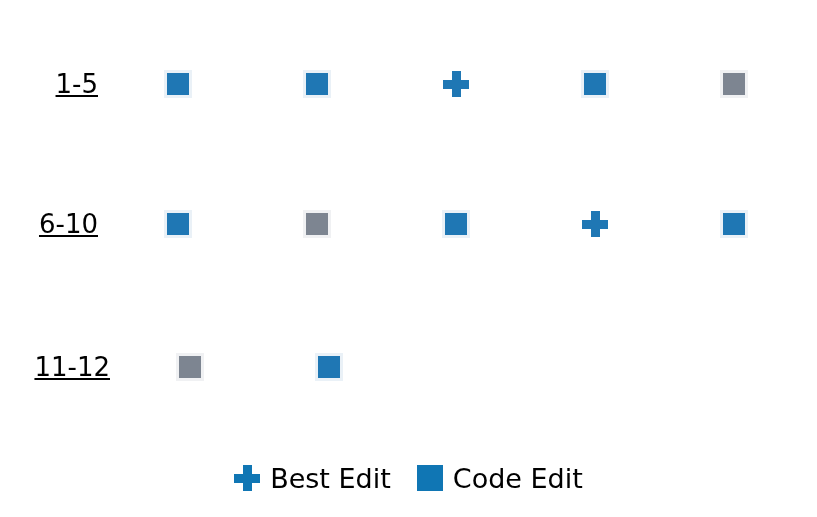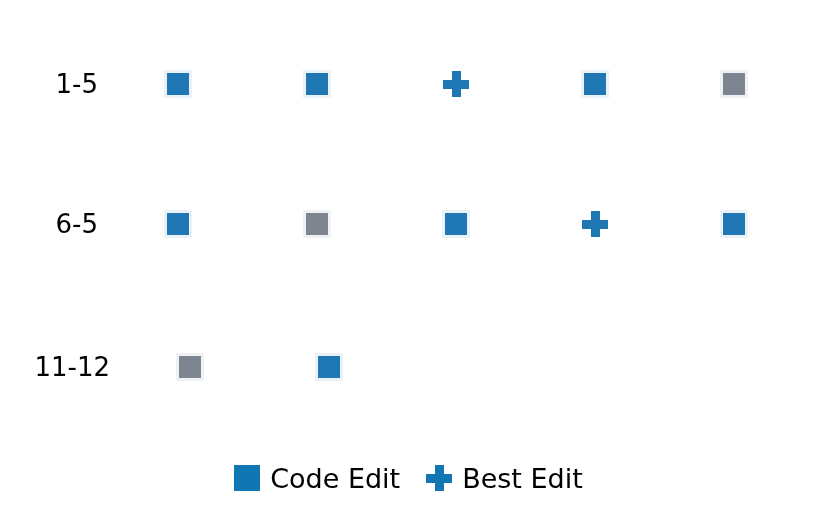--- a/index.html
+++ b/index.html
@@ -43,20 +43,21 @@
     left: 0;
     top: 0;
     width: 98px;
     height: 40px;
     line-height: 40px;
     text-align: right;
     font-size: 26px;
     color: #000000;
     white-space: nowrap;
     letter-spacing: 0px;
+    text-decoration: underline;
   }
 
   .marker {
     position: absolute;
     top: 9px;
   }
 
   
   .marker.square {
     width: 22px;
@@ -157,21 +158,21 @@
       <div class="marker plus" style="left:456px;">
         <div class="bar-h"></div>
         <div class="bar-v"></div>
       </div>
 
       <div class="marker square blue" style="left:595px;"></div>
       <div class="marker square gray" style="left:734px;"></div>
     </div>
 
     <div class="row" style="top:204px;">
-      <div class="row-label">6-5</div>
+      <div class="row-label">6-10</div>
 
       <div class="marker square blue" style="left:178px;"></div>
       <div class="marker square gray" style="left:317px;"></div>
       <div class="marker square blue" style="left:456px;"></div>
 
       <div class="marker plus" style="left:595px;">
         <div class="bar-h"></div>
         <div class="bar-v"></div>
       </div>
 
@@ -181,30 +182,30 @@
     <div class="row" style="top:347px;margin-left:12px;">
       <div class="row-label">11-12</div>
 
       <div class="marker square gray" style="left:178px;"></div>
       <div class="marker square blue" style="left:317px;"></div>
     </div>
 
   </div>
 
   <div class="legend">
-
-    <div class="legend-entry">
-      <div class="legend-swatch square-blue"></div>
-      <div class="legend-label">Code Edit</div>
-    </div>
 
     <div class="legend-entry">
       <div class="legend-swatch plus-blue">
         <div class="bar-h"></div>
         <div class="bar-v"></div>
       </div>
       <div class="legend-label">Best Edit</div>
     </div>
 
+    <div class="legend-entry">
+      <div class="legend-swatch square-blue"></div>
+      <div class="legend-label">Code Edit</div>
+    </div>
+
 
   </div>
 
 </div>
 
 </body></html>

